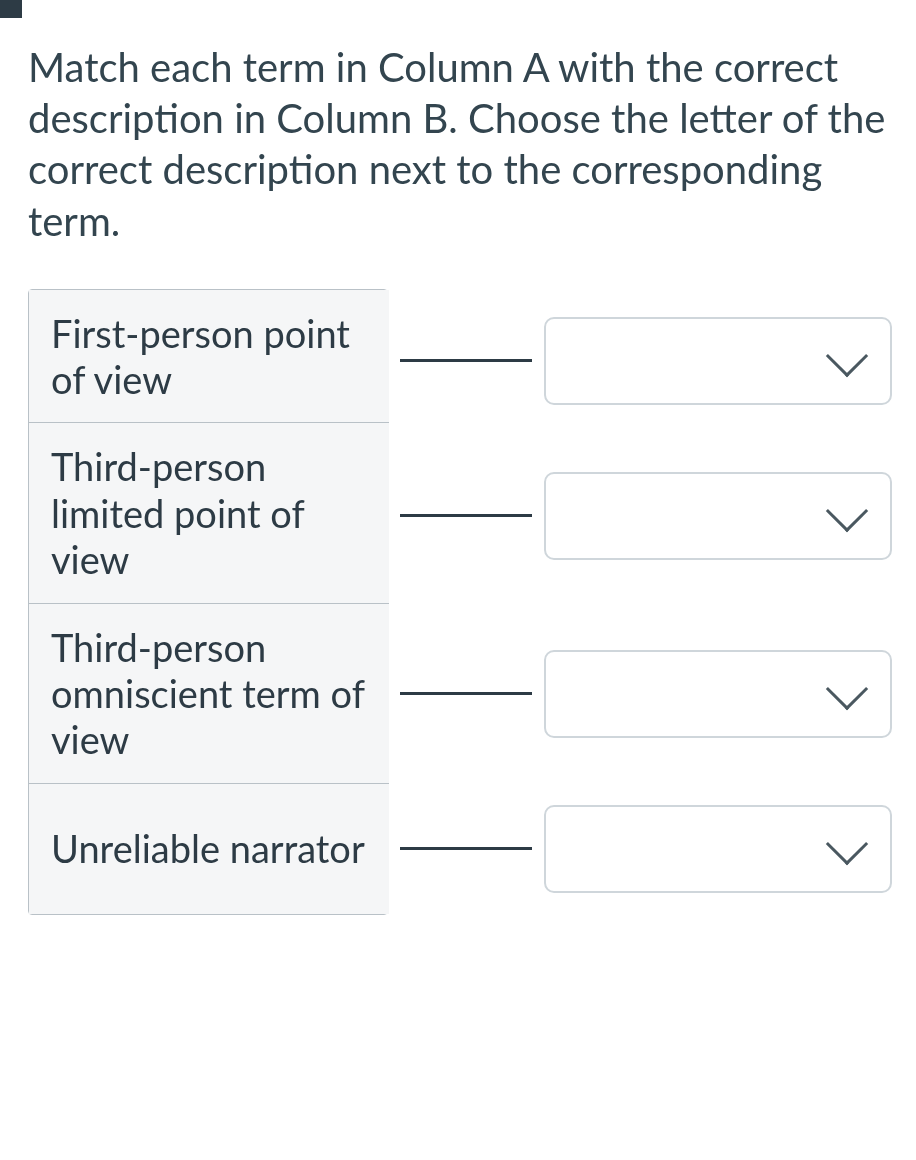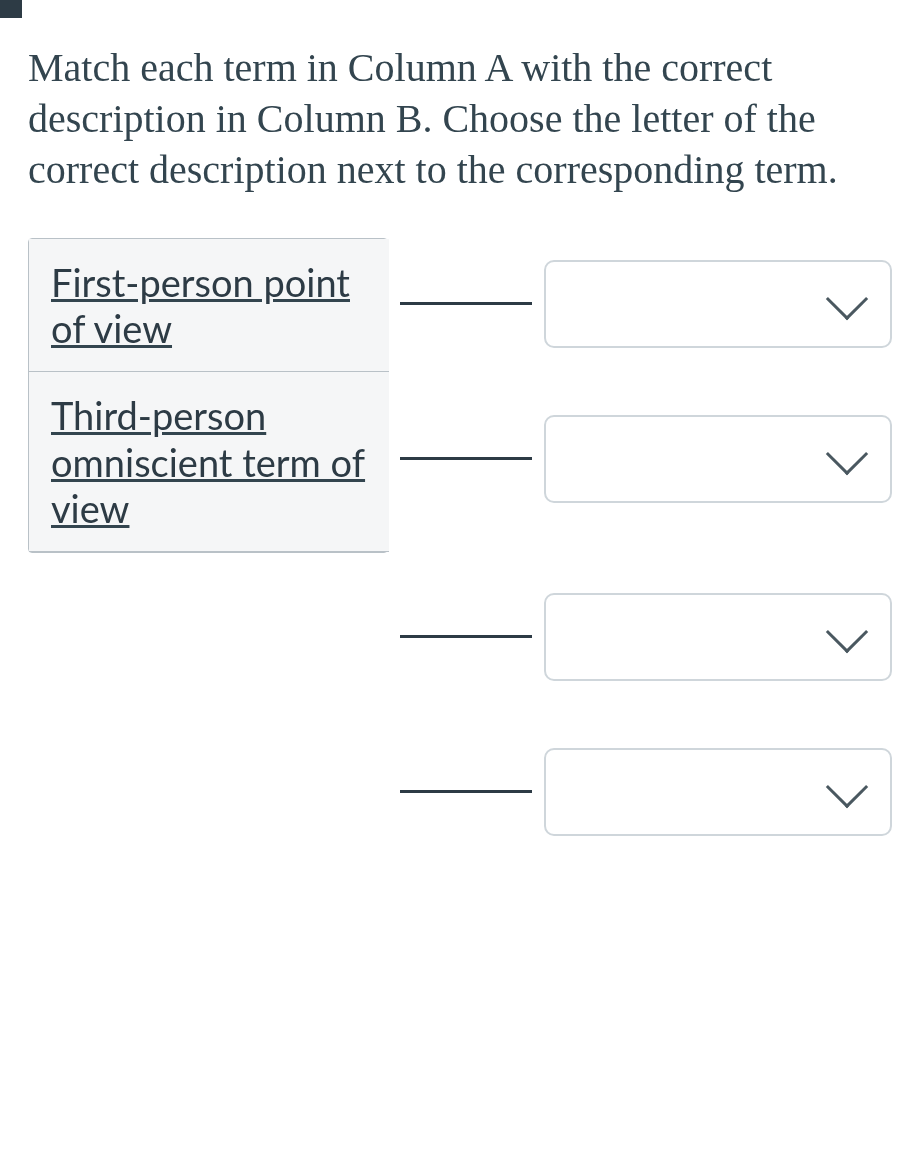--- a/index.html
+++ b/index.html
@@ -28,21 +28,20 @@
     width: 22px;
     height: 18px;
     background: #2d3b45;
   }
   .instructions {
     font-size: 40px;
     line-height: 1.28;
     color: #33454f;
     margin: 4px 0 42px 0;
     font-weight: 400;
-    font-family: Liberation Serif, serif;
   }
   .row {
     display: flex;
     align-items: center;
   }
   .term-cell {
     width: 360px;
     min-height: 130px;
     padding: 20px 22px;
     background: #f5f6f7;
@@ -85,43 +84,48 @@
     border-bottom: 3px solid #4a5860;
     margin-top: -10px;
   }
   .terms-wrap {
     border: 1px solid #b9c1c7;
     border-radius: 4px;
     width: 360px;
   }
   .flex-row {
     display: flex;
-    align-items: flex-start;
-    text-decoration: underline;
+    align-items: flex-end;
   }
 </style>
 </head>
 <body>
 
 <div class="page">
 
   <div class="top-fragment">
     <div class="top-bar"></div>
   </div>
 
   <div class="instructions">Match each term in Column A with the correct description in Column B. Choose the letter of the correct description next to the corresponding term.</div>
 
   <div class="flex-row">
 
     <div class="terms-wrap">
       <div class="term-cell">
         <span>First-person point of view</span>
       </div>
       <div class="term-cell" style="min-height:178px">
+        <span>Third-person limited point of view</span>
+      </div>
+      <div class="term-cell" style="min-height:178px">
         <span>Third-person omniscient term of view</span>
+      </div>
+      <div class="term-cell" style="border-bottom:none">
+        <span>Unreliable narrator</span>
       </div>
     </div>
 
     <div style="display:flex;flex-direction:column;flex:1">
 
       <div class="row" style="height:132px">
         <div class="connector">
             <div class="connector-line"></div>
           </div>
         <div class="dropdown" role="combobox" tabindex="0">

